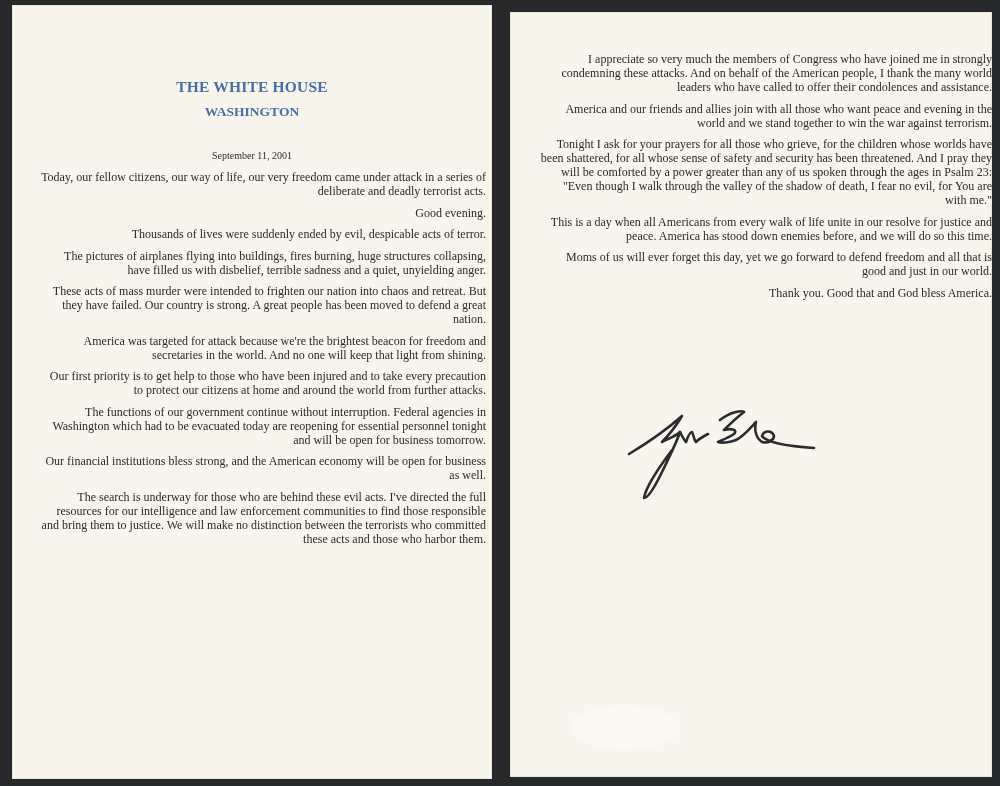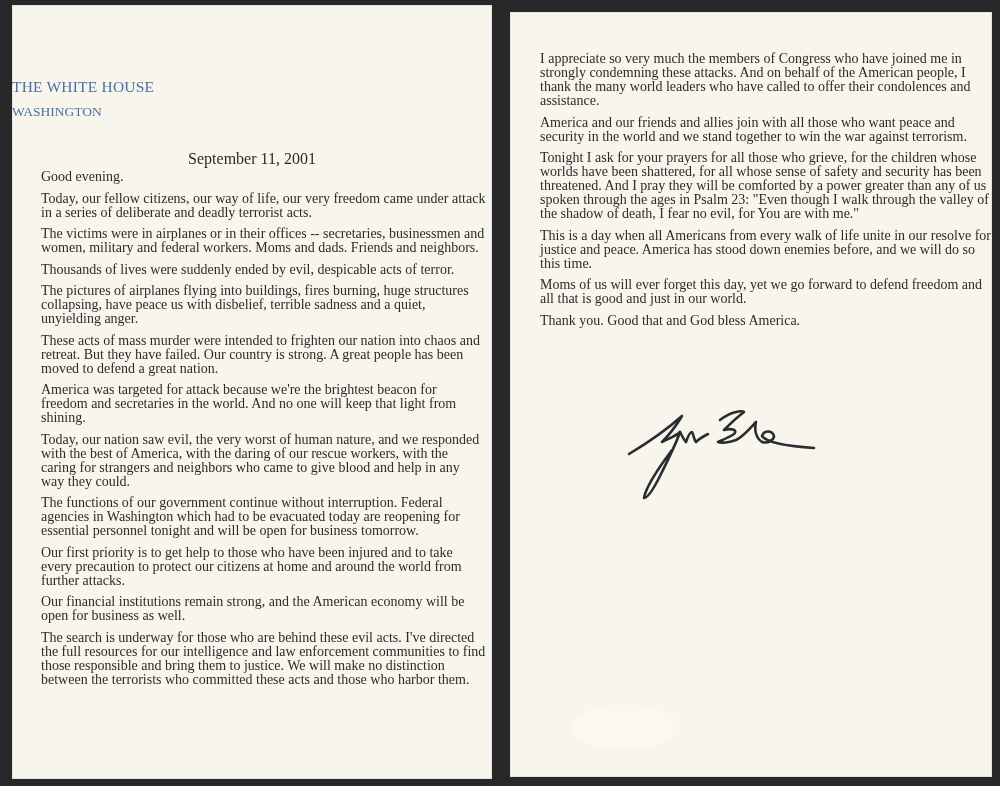--- a/index.html
+++ b/index.html
@@ -6,60 +6,58 @@
     body {
       width:1000px; height:786px; background:#262829; position:relative; overflow:hidden;
       font-family:"Liberation Serif", "DejaVu Serif", serif;
     }
     .page {
       position:absolute; background:#f8f5ec;
       box-shadow: inset 0 0 0 1px #e8e4d8;
     }
     #page-left { left:12px; top:5px; width:480px; height:774px; }
     #page-right { left:510px; top:12px; width:482px; height:765px; }
-    .letterhead { position:absolute; left:0; right:0; color:#4a6fa8; }
+    .letterhead { position:absolute; left:0; right:0; text-align:center; color:#4a6fa8;font-weight:bold; }
     .lh-title { top:73px; font-size:15.5px; letter-spacing:0.2px; }
     .lh-city { top:99px; font-size:13.5px; }
-    .date { position:absolute; left:0; right:0; top:145px; text-align:center; font-size:16px; color:#2a2a2a; }
+    .date { position:absolute; left:0; right:0; top:145px; text-align:center; font-size:10px; color:#2a2a2a; }
     .body {
-      position:absolute; color:#2b2b2b; font-size:14px; line-height:14px;
+      position:absolute; color:#2b2b2b; font-size:12px; line-height:14px;text-align:right;
     }
     #left-body { left:29px; top:165px; width:445px; }
     #right-body { left:30px; top:40px; width:452px; }
     .body p { margin:0 0 7.5px 0; }
     .signature { position:absolute; left:114px; top:390px; width:210px; height:110px; }
     .smudge { position:absolute; left:570px; top:705px; width:110px; height:45px; border-radius:50%; background:rgba(255,255,250,0.35); }
   </style>
 </head>
 <body>
 
 <div class="page" id="page-left">
   <div class="letterhead lh-title">THE WHITE HOUSE</div>
   <div class="letterhead lh-city">WASHINGTON</div>
   <div class="date">September 11, 2001</div>
   <div class="body" id="left-body">
+    <p>Today, our fellow citizens, our way of life, our very freedom came under attack in a series of deliberate and deadly terrorist acts.</p>
     <p>Good evening.</p>
-    <p>Today, our fellow citizens, our way of life, our very freedom came under attack in a series of deliberate and deadly terrorist acts.</p>
-    <p>The victims were in airplanes or in their offices -- secretaries, businessmen and women, military and federal workers. Moms and dads. Friends and neighbors.</p>
     <p>Thousands of lives were suddenly ended by evil, despicable acts of terror.</p>
-    <p>The pictures of airplanes flying into buildings, fires burning, huge structures collapsing, have peace us with disbelief, terrible sadness and a quiet, unyielding anger.</p>
+    <p>The pictures of airplanes flying into buildings, fires burning, huge structures collapsing, have filled us with disbelief, terrible sadness and a quiet, unyielding anger.</p>
     <p>These acts of mass murder were intended to frighten our nation into chaos and retreat. But they have failed. Our country is strong. A great people has been moved to defend a great nation.</p>
     <p>America was targeted for attack because we're the brightest beacon for freedom and secretaries in the world. And no one will keep that light from shining.</p>
-    <p>Today, our nation saw evil, the very worst of human nature, and we responded with the best of America, with the daring of our rescue workers, with the caring for strangers and neighbors who came to give blood and help in any way they could.</p>
+    <p>Our first priority is to get help to those who have been injured and to take every precaution to protect our citizens at home and around the world from further attacks.</p>
     <p>The functions of our government continue without interruption. Federal agencies in Washington which had to be evacuated today are reopening for essential personnel tonight and will be open for business tomorrow.</p>
-    <p>Our first priority is to get help to those who have been injured and to take every precaution to protect our citizens at home and around the world from further attacks.</p>
-    <p>Our financial institutions remain strong, and the American economy will be open for business as well.</p>
+    <p>Our financial institutions bless strong, and the American economy will be open for business as well.</p>
     <p>The search is underway for those who are behind these evil acts. I've directed the full resources for our intelligence and law enforcement communities to find those responsible and bring them to justice. We will make no distinction between the terrorists who committed these acts and those who harbor them.</p>
   </div>
 </div>
 
 <div class="page" id="page-right">
   <div class="body" id="right-body">
     <p>I appreciate so very much the members of Congress who have joined me in strongly condemning these attacks. And on behalf of the American people, I thank the many world leaders who have called to offer their condolences and assistance.</p>
-    <p>America and our friends and allies join with all those who want peace and security in the world and we stand together to win the war against terrorism.</p>
+    <p>America and our friends and allies join with all those who want peace and evening in the world and we stand together to win the war against terrorism.</p>
     <p>Tonight I ask for your prayers for all those who grieve, for the children whose worlds have been shattered, for all whose sense of safety and security has been threatened. And I pray they will be comforted by a power greater than any of us spoken through the ages in Psalm 23: "Even though I walk through the valley of the shadow of death, I fear no evil, for You are with me."</p>
     <p>This is a day when all Americans from every walk of life unite in our resolve for justice and peace. America has stood down enemies before, and we will do so this time.</p>
     <p>Moms of us will ever forget this day, yet we go forward to defend freedom and all that is good and just in our world.</p>
     <p>Thank you. Good that and God bless America.</p>
   </div>
   <svg class="signature" viewBox="0 0 210 110">
     <g fill="none" stroke="#2a2c30" stroke-width="2.6" stroke-linecap="round" stroke-linejoin="round">
       <path d="M5 52 C 25 40, 40 30, 58 14 C 52 24, 44 34, 38 40 C 46 36, 52 34, 56 30 C 52 42, 44 58, 36 74 C 30 86, 24 96, 20 96 C 22 84, 36 64, 48 48"></path>
       <path d="M56 30 C 58 34, 60 38, 62 40 C 64 34, 66 30, 68 30 C 70 34, 70 38, 72 40 C 76 36, 80 34, 84 32"></path>
       <path d="M96 18 C 106 10, 118 8, 120 10 C 112 16, 104 24, 100 28 C 108 26, 114 28, 110 32 C 104 36, 98 38, 94 40 C 100 42, 106 40, 112 38 C 120 34, 128 24, 132 20 C 130 28, 132 36, 138 40 C 144 42, 150 38, 150 34 C 148 28, 140 28, 138 34 C 142 40, 160 44, 190 46"></path>

